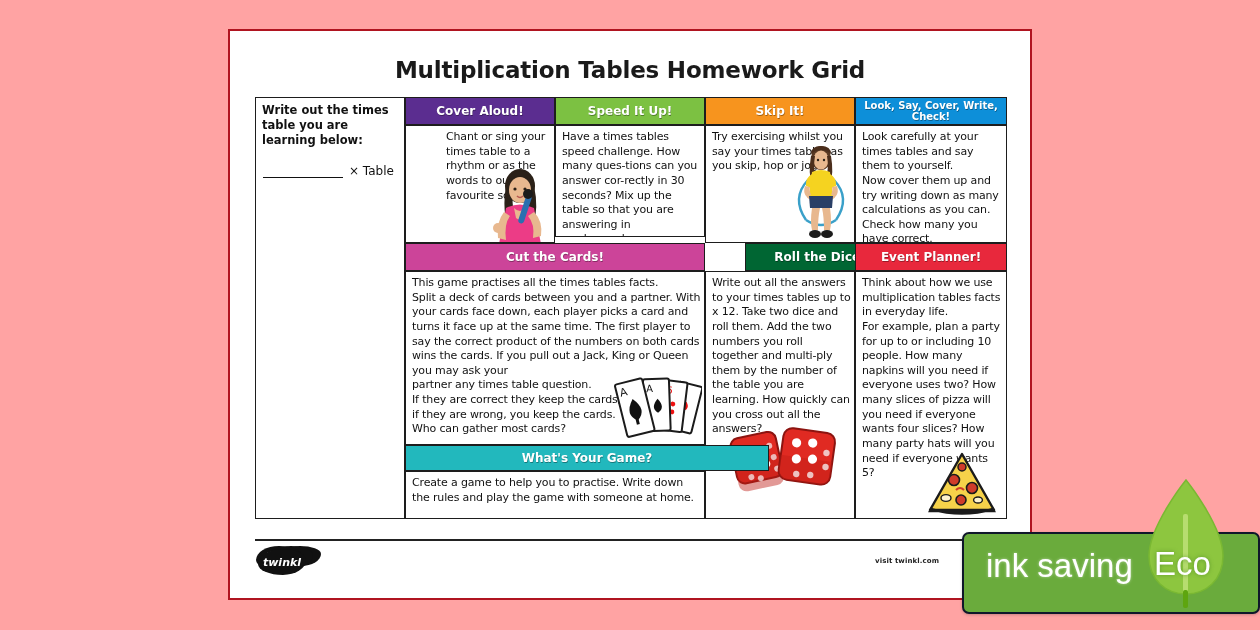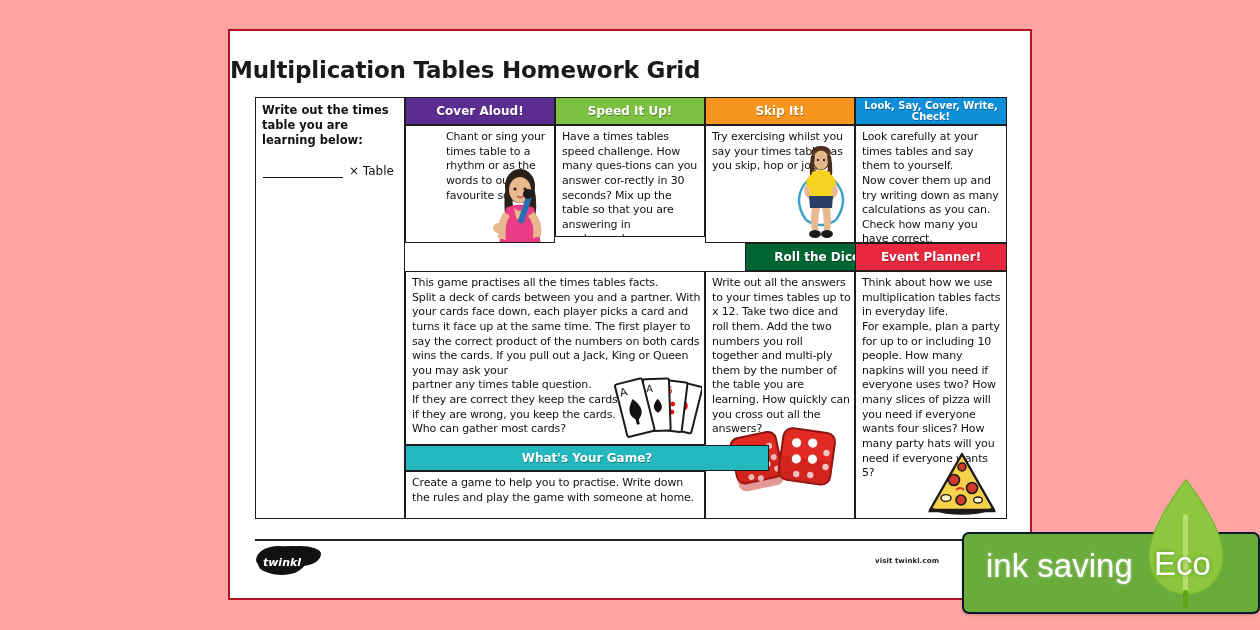--- a/index.html
+++ b/index.html
@@ -25,21 +25,21 @@
     background: #ffffff;
     border: 2px solid #b01420;
     box-sizing: border-box;
   }
 
   #doc-title {
     position: absolute;
     left: 0;
     top: 26px;
     width: 100%;
-    text-align: left;
+    text-align: center;
     font-size: 23px;
     font-weight: bold;
     color: #1a1a1a;
     letter-spacing: -0.2px;
     font-family: "DejaVu Sans", sans-serif;
   }
 
   
   #grid {
     position: absolute;
@@ -287,20 +287,23 @@
     </div>
 
     <div class="hdr" style="left:600px; top:0; width:152px; height:28px; background:#0d8fd9; font-size:10px;">
       <span>Look, Say, Cover, Write, Check!</span>
     </div>
     <div class="cell" style="left:600px; top:28px; width:152px; height:118px;">
       <div class="body-text" style="left:0; top:0; width:152px;">Look carefully at your times tables and say them to yourself.
 Now cover them up and try writing down as many calculations as you can. Check how many you have correct.</div>
     </div>
 
+    <div class="hdr" style="left:150px; top:146px; width:300px; height:28px; background:#cc4499; font-size:12px;">
+      <span>Cut the Cards!</span>
+    </div>
     <div class="cell" style="left:150px; top:174px; width:300px; height:174px;">
       <div class="body-text" style="left:0; top:0; width:300px;">This game practises all the times tables facts.
 Split a deck of cards between you and a partner. With your cards face down, each player picks a card and turns it face up at the same time. The first player to say the correct product of the numbers on both cards wins the cards. If you pull out a Jack, King or Queen you may ask your
 partner any times table question.
 If they are correct they keep the cards,
 if they are wrong, you keep the cards.
 Who can gather most cards?</div>
       <svg class="illus" style="left:208px; top:105px;" width="88" height="68" viewBox="0 0 88 68">
         <g transform="rotate(14 60 34)">
           <rect x="58" y="4" width="24" height="48" rx="2" fill="#fff" stroke="#1b1b1b" stroke-width="2"></rect>

